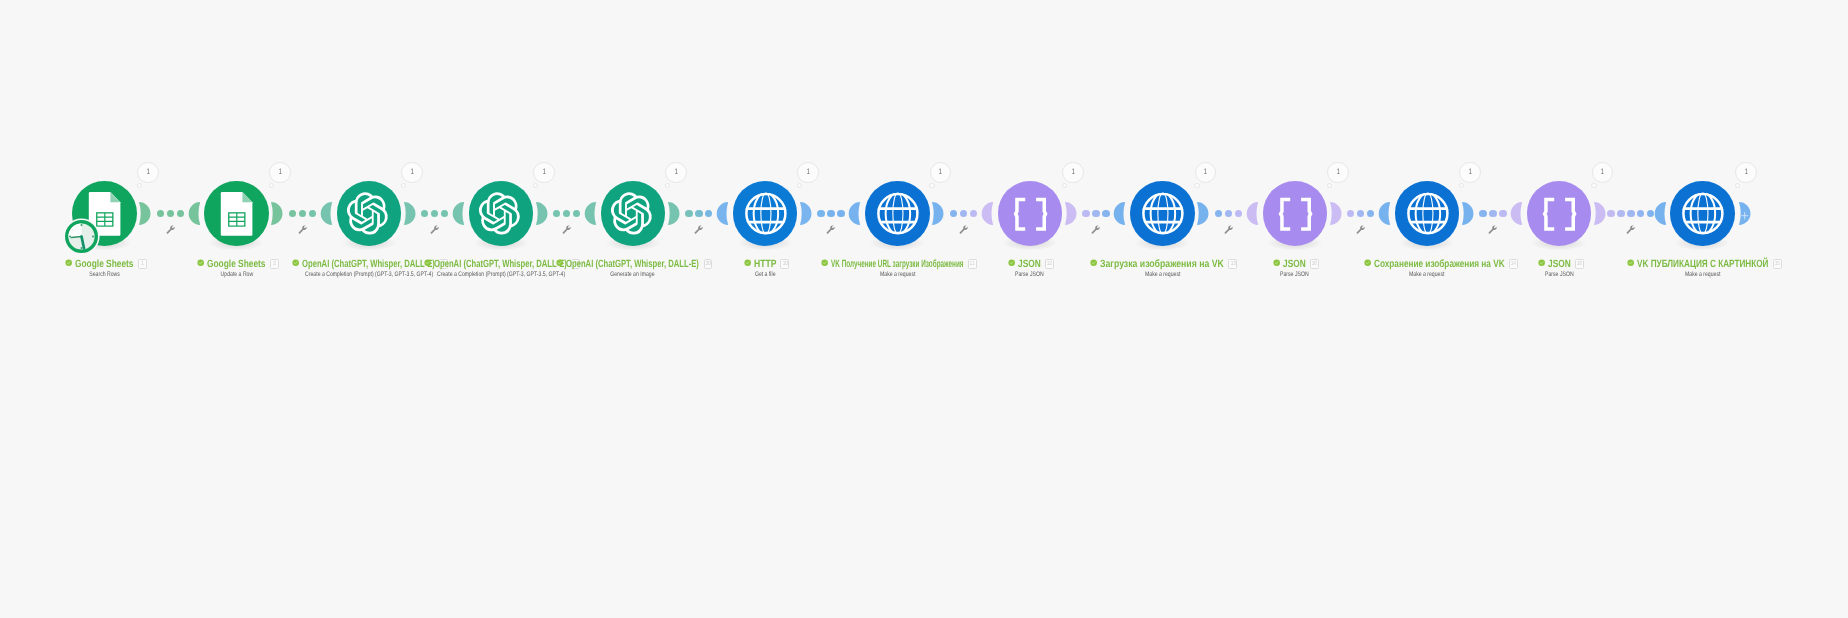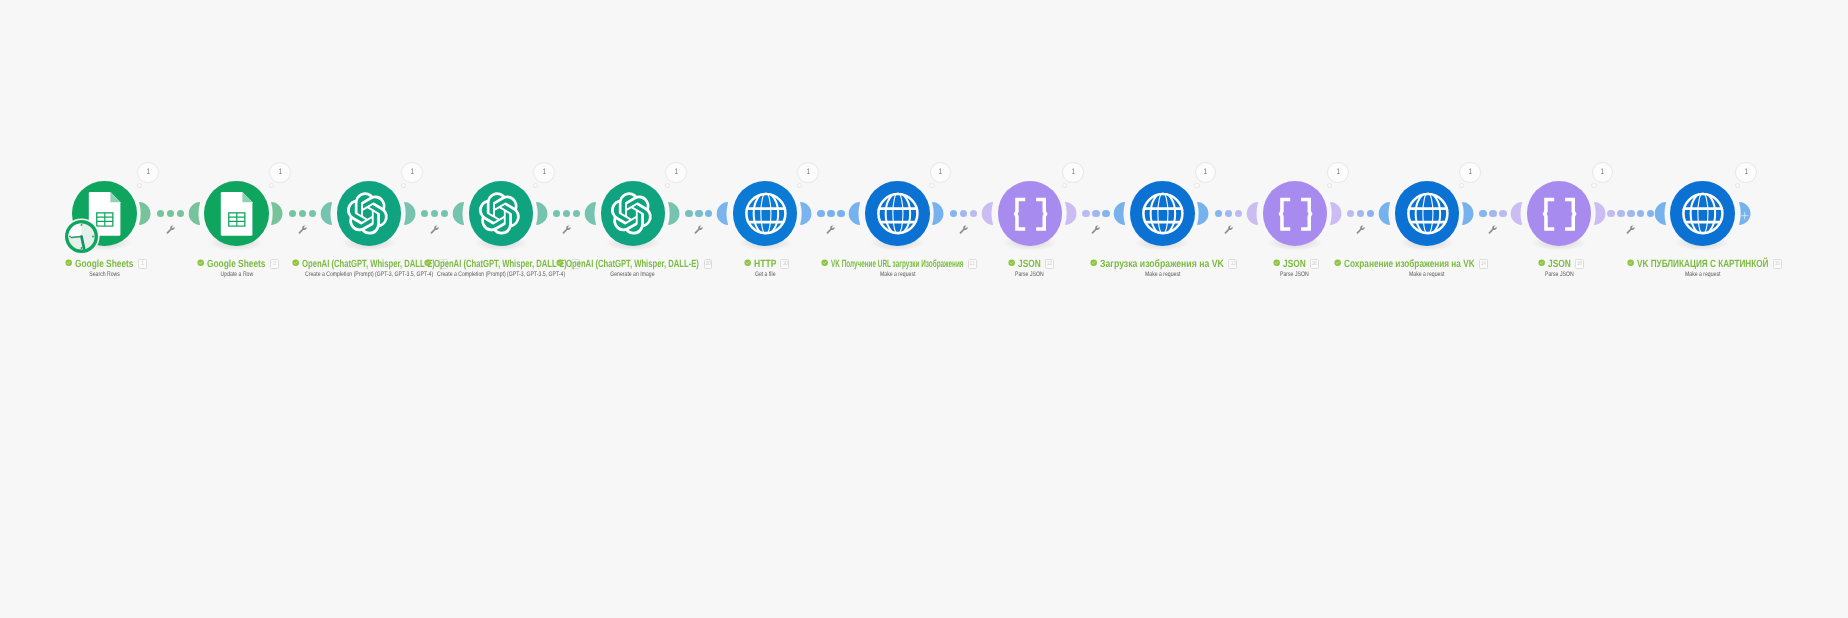--- a/index.html
+++ b/index.html
@@ -536,21 +536,21 @@
             </g>
             <circle r="19.5" stroke-width="2.5"></circle>
           </g>
         </svg>
       </div>
       <div class="bubble-tail"></div>
       <div class="bubble">
         <span>1</span>
       </div>
     </div>
-    <div class="lbl" style="left: 1334px; top: 255.6px; width: auto; height: 14px; justify-content: flex-end;">
+    <div class="lbl" style="left: 1364px; top: 255.6px; width: auto; height: 14px; justify-content: flex-end;">
       <div class="lbl-row">
         <svg width="7.4" height="7.4" viewBox="-0.6 -0.6 17.2 17.2" class="chk">
           <circle cx="8" cy="8" r="7.6" fill="#8cc63f"></circle>
           <path d="M4.6 8.2 7 10.5 11.5 5.8" fill="none" stroke="#f2f8ea" stroke-width="1.5" stroke-linecap="round" stroke-linejoin="round" opacity=".75"></path>
         </svg>
         <span class="titlewrap" style="display: inline-block; width: 130.6px; overflow: visible; white-space: nowrap;"><span class="title" style="transform: scaleX(0.7829); transform-origin: left center;">Сохранение изображения на VK</span></span>
         <div class="numbox">
           <span>14</span>
         </div>
       </div>

